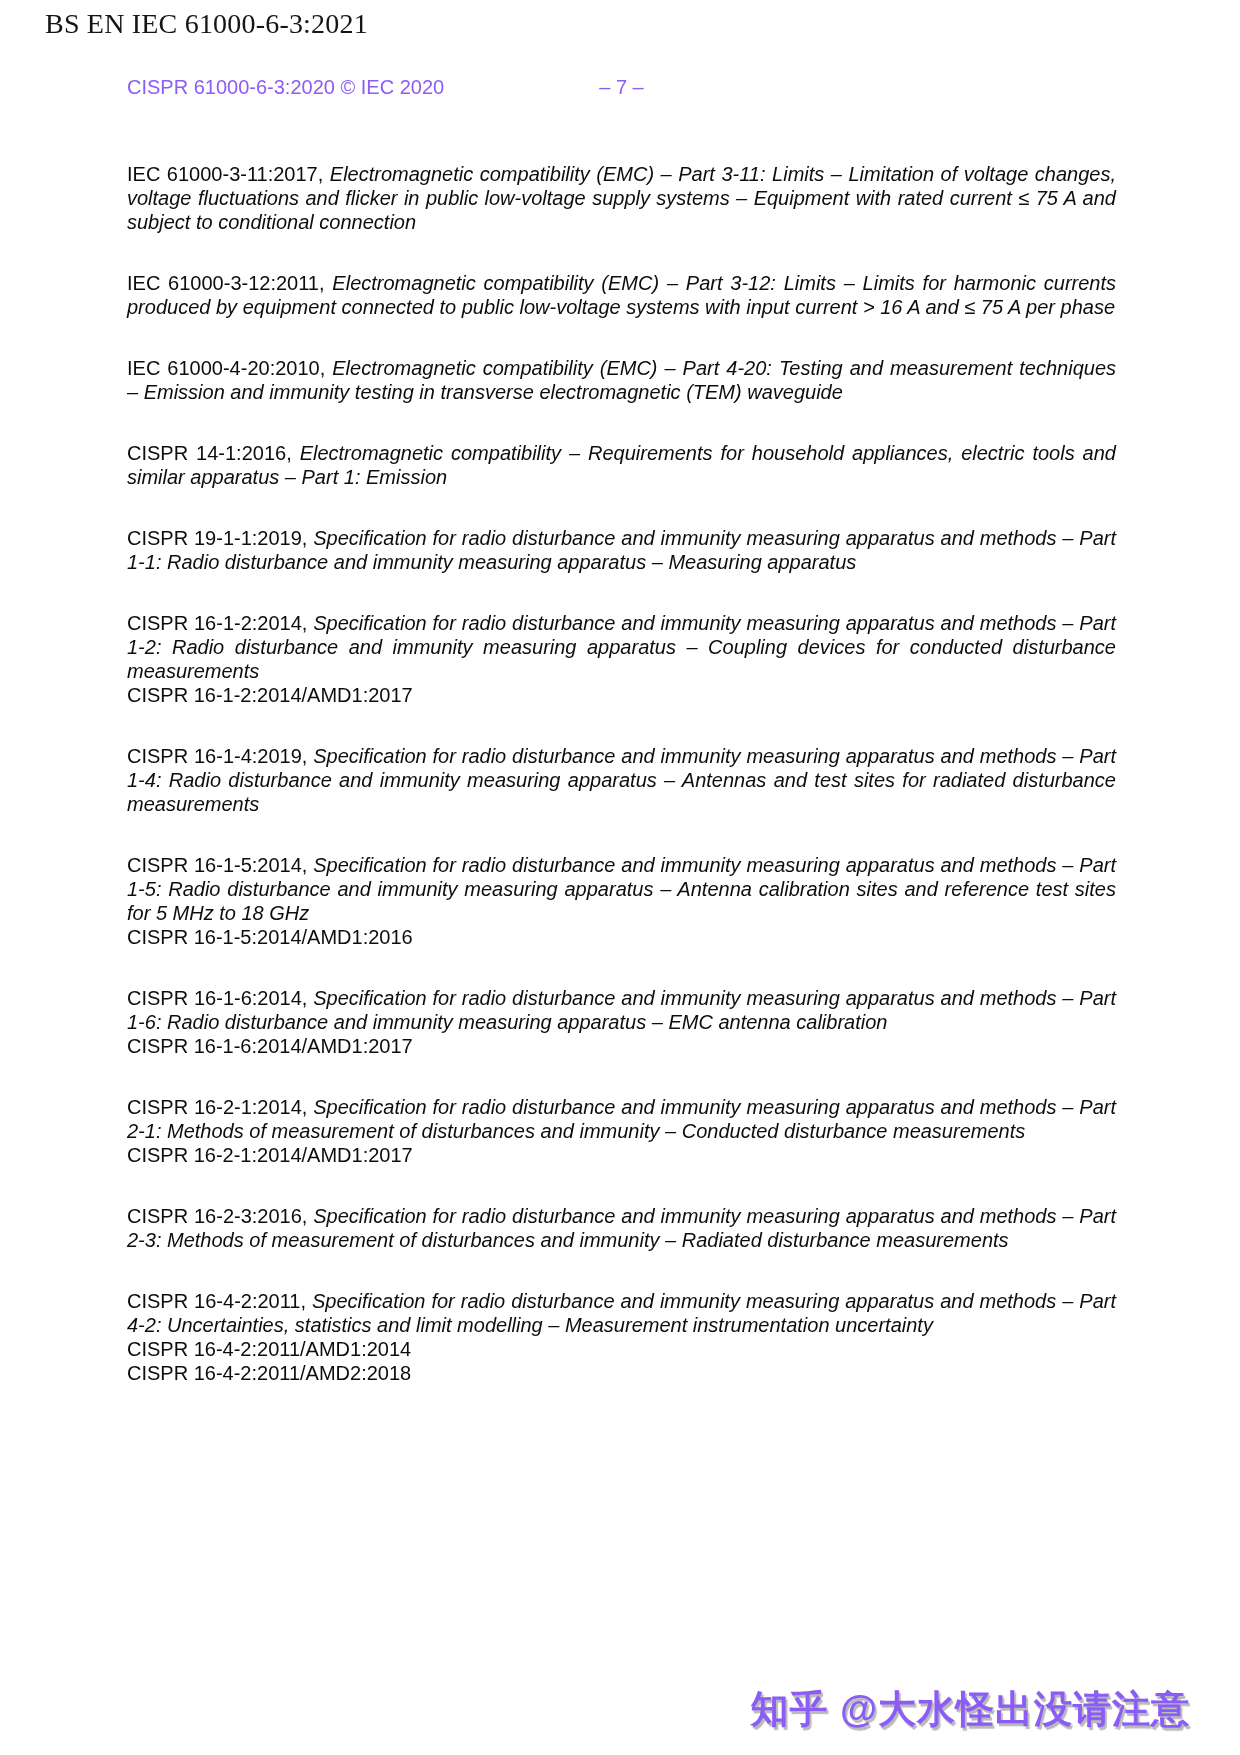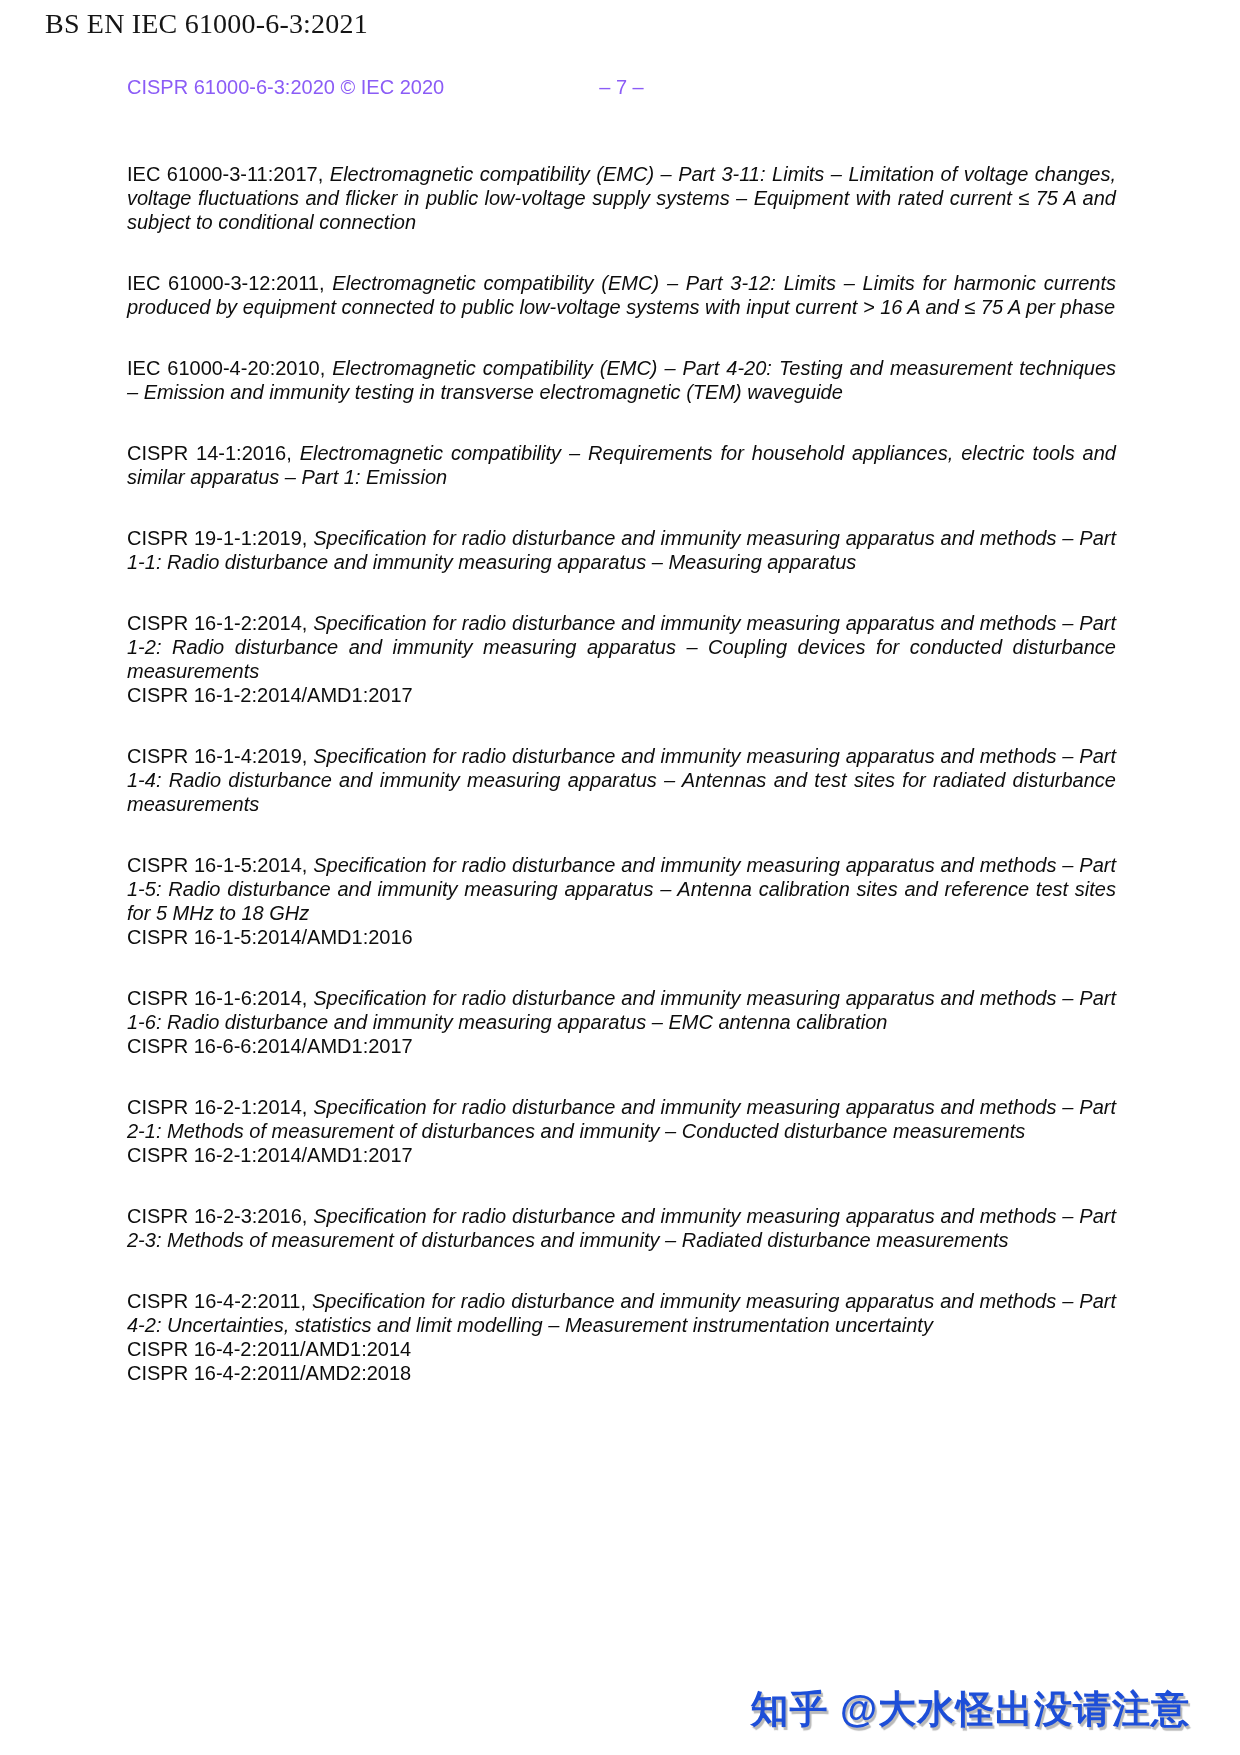--- a/index.html
+++ b/index.html
@@ -32,21 +32,21 @@
     margin-top: 16px;
   }
   .ref { margin: 0 0 37px 0; }
   .designation { font-style: normal; }
   .title { font-style: italic; }
   .amendments { display: block; }
   .amendment { display: block; font-style: normal; }
   .watermark {
     position: absolute; top: 1684px; right: 50px;
     font-size: 38px; font-weight: bold; letter-spacing: 1px;
-    color: #1d4ed8;
+    color: #8b5cf6;
     text-shadow: 2px 3px 1px #b9b9b9, 1px 1px 0 #cfcfcf;
     white-space: nowrap;
   }
 </style>
 </head>
 <body>
 
 <div class="page">
 
   <div class="doc-ref">BS EN IEC 61000-6-3:2021</div>
@@ -106,21 +106,21 @@
     <span class="title">Specification for radio disturbance and immunity measuring apparatus and methods – Part 1-5: Radio disturbance and immunity measuring apparatus – Antenna calibration sites and reference test sites for 5 MHz to 18 GHz</span>
     <span class="amendments">
           <span class="amendment">CISPR 16-1-5:2014/AMD1:2016</span>
         </span>
   </p>
 
   <p class="ref">
     <span class="designation">CISPR 16-1-6:2014,</span>
     <span class="title">Specification for radio disturbance and immunity measuring apparatus and methods – Part 1-6: Radio disturbance and immunity measuring apparatus – EMC antenna calibration</span>
     <span class="amendments">
-          <span class="amendment">CISPR 16-6-6:2014/AMD1:2017</span>
+          <span class="amendment">CISPR 16-1-6:2014/AMD1:2017</span>
         </span>
   </p>
 
   <p class="ref">
     <span class="designation">CISPR 16-2-1:2014,</span>
     <span class="title">Specification for radio disturbance and immunity measuring apparatus and methods – Part 2-1: Methods of measurement of disturbances and immunity – Conducted disturbance measurements</span>
     <span class="amendments">
           <span class="amendment">CISPR 16-2-1:2014/AMD1:2017</span>
         </span>
   </p>

